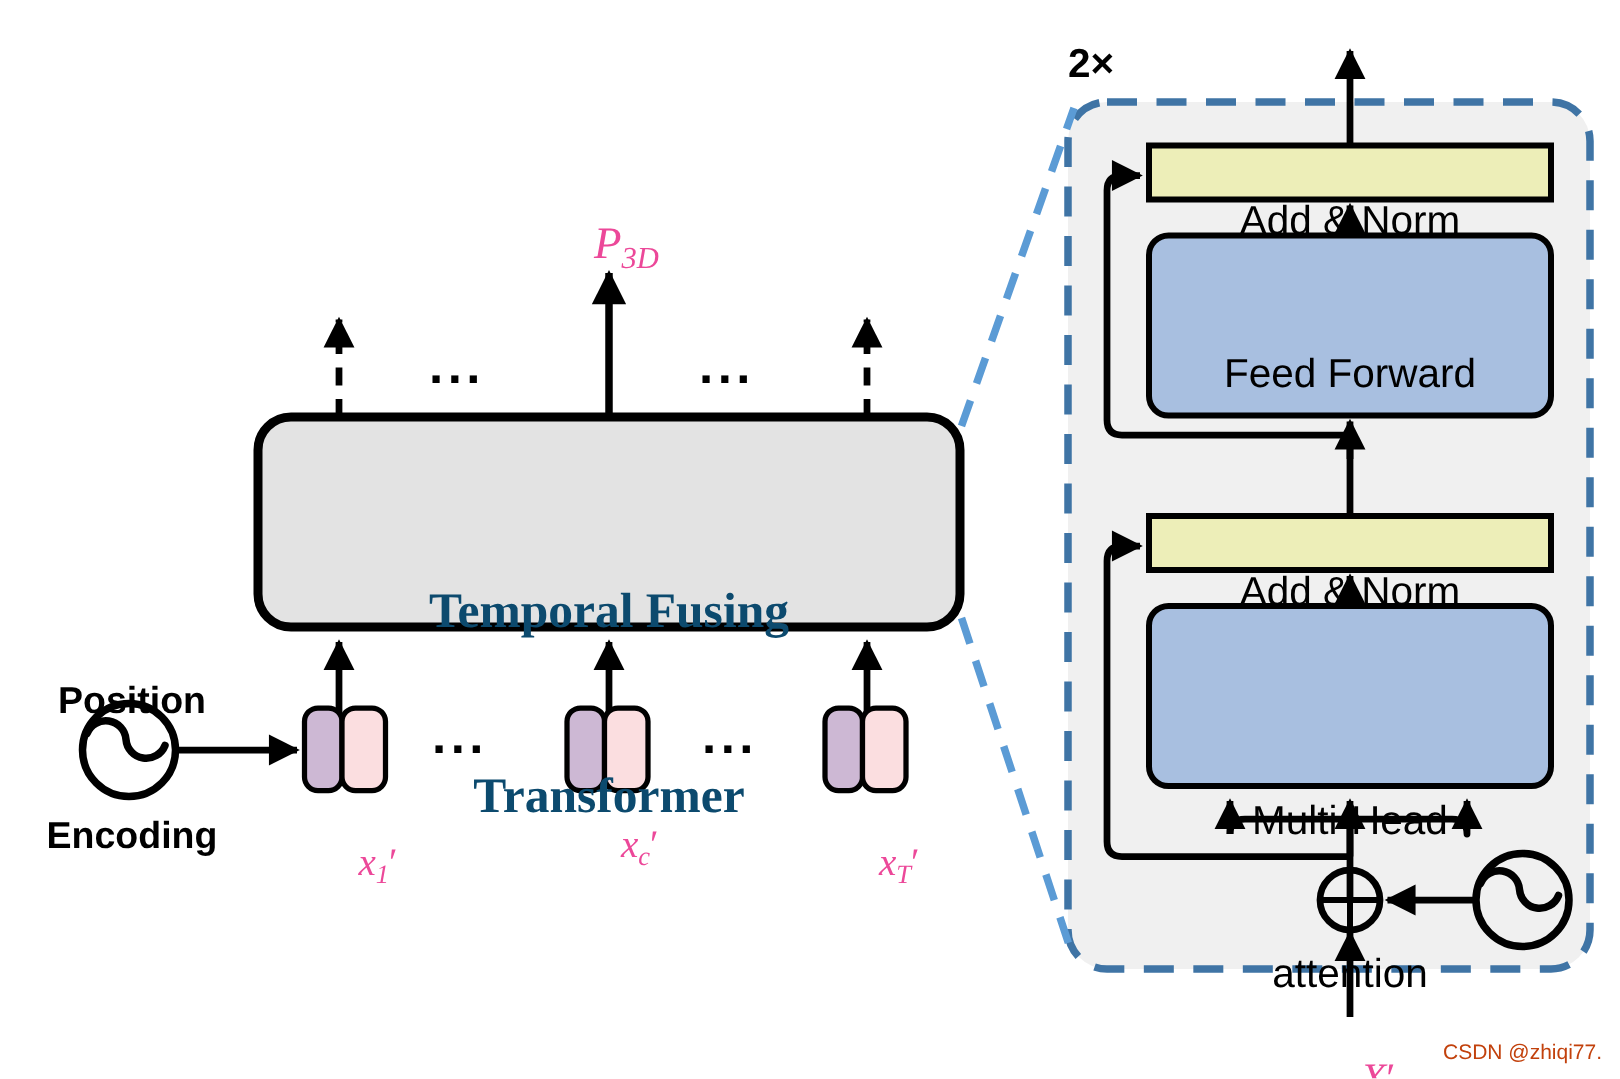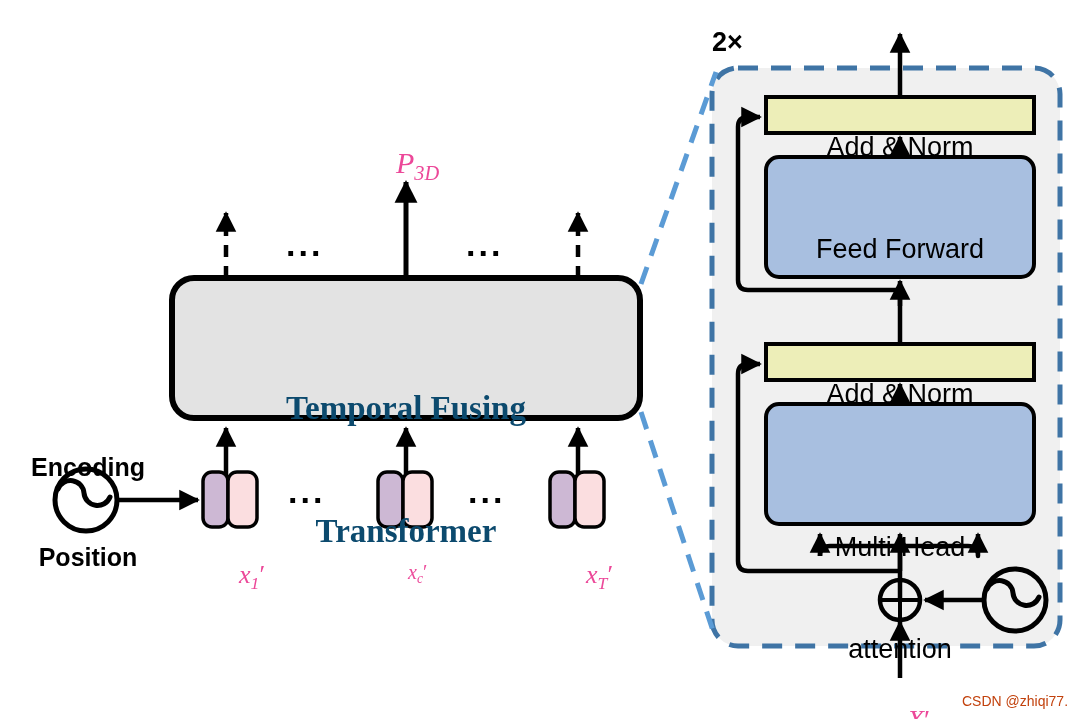--- a/index.html
+++ b/index.html
@@ -200,28 +200,28 @@
     <span>P</span><span class="sub">3D</span>
   </div>
 
   <div class="lbl ellipsis" style="left:286px; top:225px;">...</div>
   <div class="lbl ellipsis" style="left:466px; top:225px;">...</div>
 
   <div class="lbl ellipsis" style="left:288px; top:472px;">...</div>
   <div class="lbl ellipsis" style="left:468px; top:472px;">...</div>
 
   <div class="lbl pos-enc-label" style="left:0px; top:392px; width:176px;">
+    <div>Position</div>
     <div>Encoding</div>
-    <div>Position</div>
   </div>
 
   <div class="lbl math" style="left:213px; top:530px; font-size:26px;">
     <span>x</span><span class="sub">1</span><span class="prime">′</span>
   </div>
-  <div class="lbl math" style="left:388px; top:538px; font-size:20px;text-align:right;">
+  <div class="lbl math" style="left:388px; top:518px; font-size:26px;text-align:right;">
     <span>x</span><span class="sub">c</span><span class="prime">′</span>
   </div>
   <div class="lbl math" style="left:560px; top:530px; font-size:26px;">
     <span>x</span><span class="sub">T</span><span class="prime">′</span>
   </div>
 
   <div class="lbl repeat-label" style="left:712px; top:27px;">2×</div>
 
   <div class="lbl box-label" style="left:766px; top:100px; width:268px;">Add &amp; Norm</div>
 

